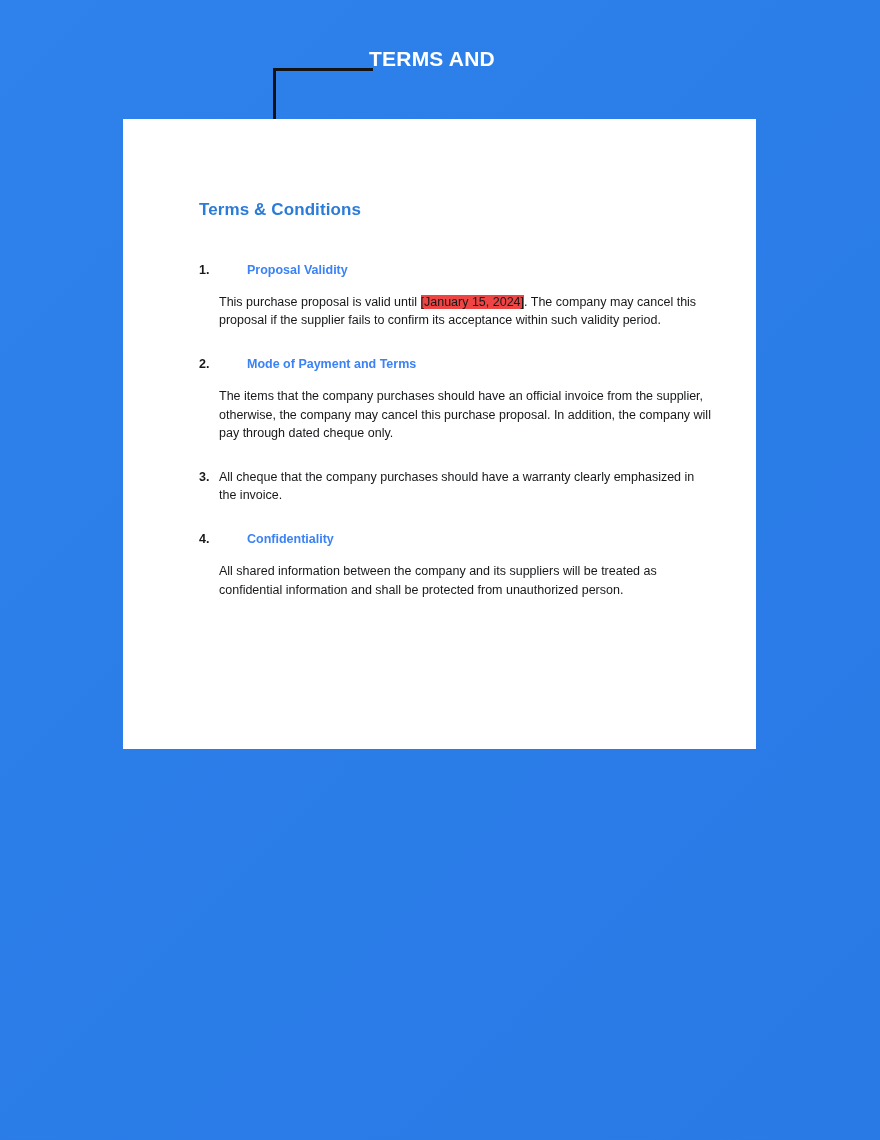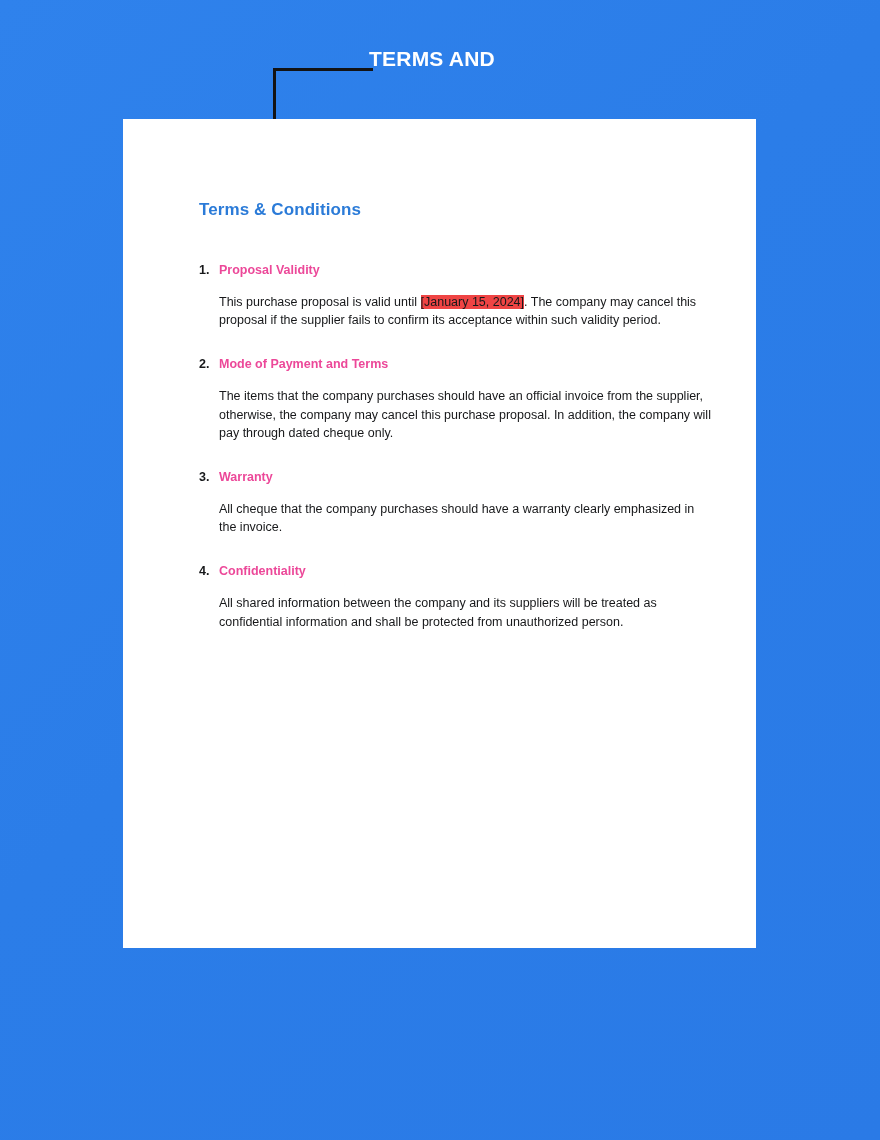--- a/index.html
+++ b/index.html
@@ -61,21 +61,21 @@
     height: 105px;
     background: #131314;
   }
 
   
   .page {
     position: absolute;
     left: 123px;
     top: 119px;
     width: 633px;
-    height: 829px;
+    height: 630px;
     background: #ffffff;
   }
 
   .page-inner {
     position: absolute;
     left: 76px;
     top: 81px;
     right: 45px;
   }
 
@@ -107,23 +107,24 @@
     top: 0;
     font-size: 12.5px;
     font-weight: bold;
     color: #17181a;
     line-height: 18px;
   }
 
   .clause-heading {
     font-size: 12.5px;
     font-weight: bold;
-    color: #ec4899;
+    color: #3b82f6;
     line-height: 18px;
     margin-bottom: 14px;
+    margin-left: 28px;
   }
 
   .clause-body {
     font-size: 12.5px;
     color: #17181a;
     line-height: 18.2px;
   }
 
   .hl {
     background: #ef4444;
@@ -156,21 +157,20 @@
       </li>
 
       <li class="clause">
         <span class="clause-num">2.</span>
         <div class="clause-heading">Mode of Payment and Terms</div>
         <div class="clause-body">The items that the company purchases should have an official invoice from the supplier, otherwise, the company may cancel this purchase proposal. In addition, the company will pay through dated cheque only.</div>
       </li>
 
       <li class="clause">
         <span class="clause-num">3.</span>
-        <div class="clause-heading">Warranty</div>
         <div class="clause-body">All cheque that the company purchases should have a warranty clearly emphasized in the invoice.</div>
       </li>
 
       <li class="clause">
         <span class="clause-num">4.</span>
         <div class="clause-heading">Confidentiality</div>
         <div class="clause-body">All shared information between the company and its suppliers will be treated as confidential information and shall be protected from unauthorized person.</div>
       </li>
 
     </ol>

